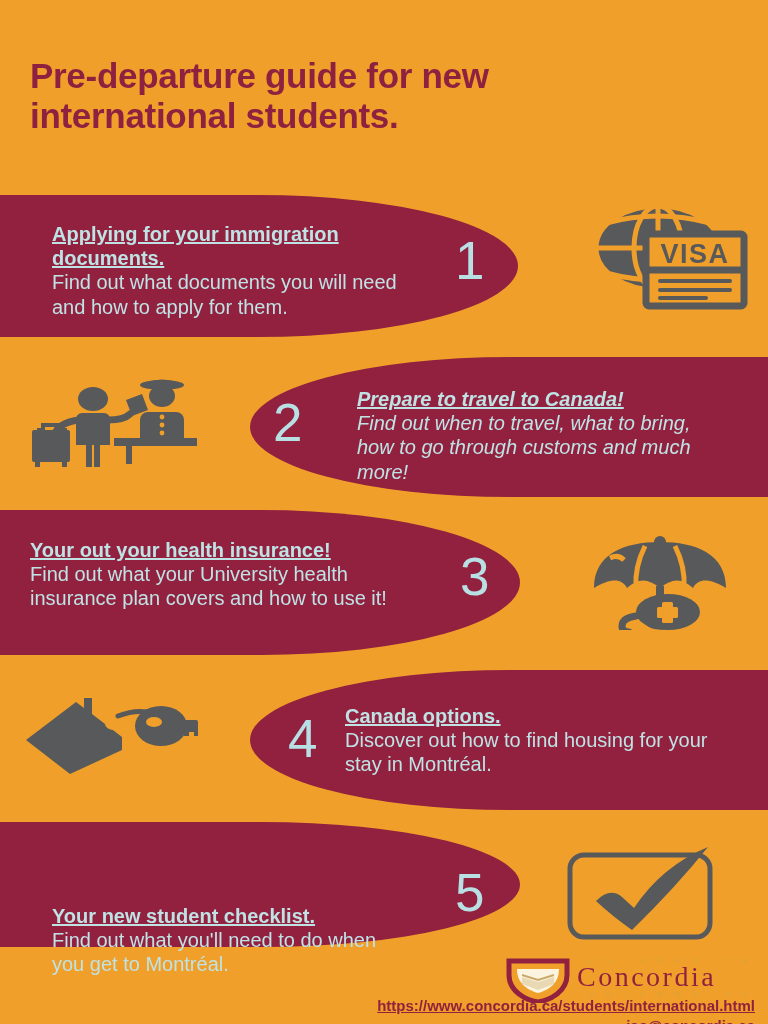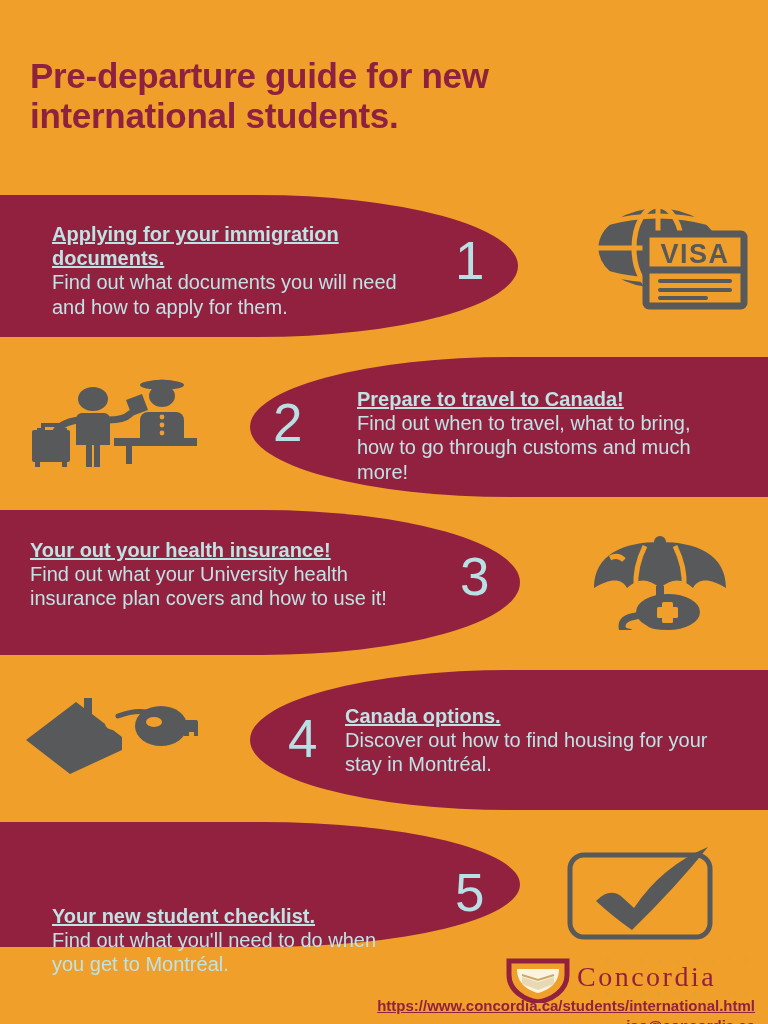--- a/index.html
+++ b/index.html
@@ -30,21 +30,21 @@
      border-top-left-radius:260px 70px;border-bottom-left-radius:260px 70px;}
   .band.b5{left:0;top:822px;width:520px;height:125px;
      border-top-right-radius:260px 63px;border-bottom-right-radius:260px 63px;}
 
   
   .steptext{position:absolute;color:#bfe2e5;font-size:20px;line-height:1.21;}
   .steptext .hd{font-weight:bold;text-decoration:underline;display:block;}
   .steptext .bd{display:block;}
 
   .t1{left:52px;top:222px;width:372px;}
-  .t2{left:357px;top:387px;width:350px;}
+  .t2{left:357px;top:387px;width:350px;font-style:italic;}
   .t3{left:30px;top:538px;width:380px;}
   .t4{left:345px;top:704px;width:370px;}
   .t5{left:52px;top:858px;width:360px;margin-top:46px;}
 
   
   .num{position:absolute;color:#b8dfe3;font-size:53px;line-height:1;font-weight:500;}
   .n1{left:455px;top:234px;}
   .n2{left:273px;top:396px;}
   .n3{left:460px;top:550px;}
   .n4{left:288px;top:712px;}

